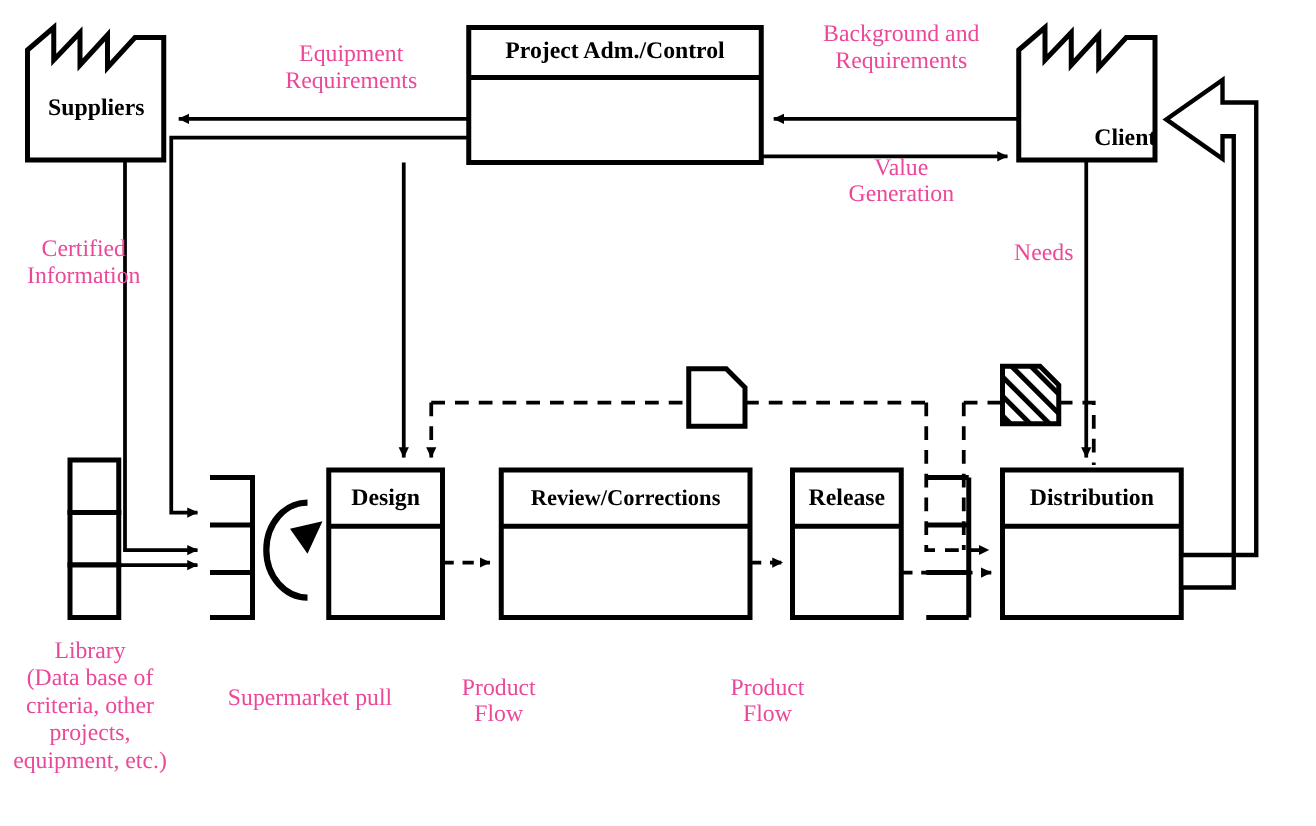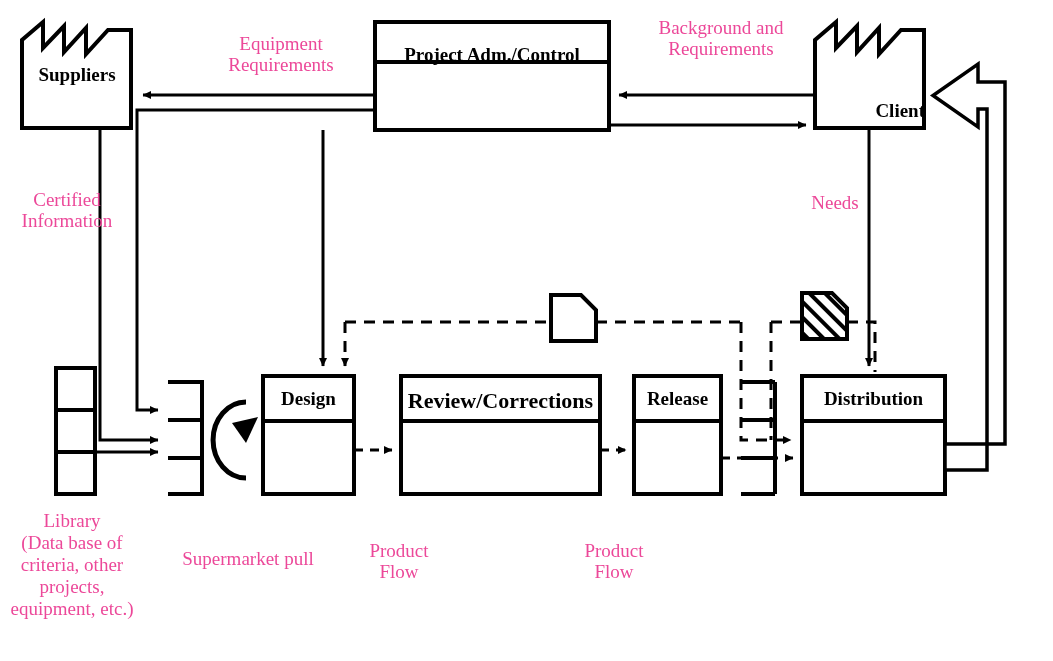--- a/index.html
+++ b/index.html
@@ -132,40 +132,42 @@
     <path d="M721,458 L793,458" stroke-width="3" stroke-dasharray="9,7" marker-end="url(#ahd)"></path>
 
     <g>
       <path d="M945,444 L1005,444 L1005,82 L978,82 L978,64 L933,95.5 L978,127 L978,109
                L987,109 L987,470 L945,470 Z" fill="#fff" stroke="#000" stroke-width="3.5"></path>
     </g>
 
   </g>
 </svg>
 
-<div class="boxtitle" style="left:22px;top:64px;width:110px;text-align:center;">Suppliers</div>
+<div class="boxtitle" style="left:22px;top:76px;width:110px;text-align:center;">Suppliers</div>
 
 <div class="boxtitle" style="left:815px;top:76px;width:110px;text-align:right;margin-top:24px;">Client</div>
 
-<div class="boxtitle" style="left:375px;top:44px;width:234px;">Project Adm./Control</div>
+<div class="boxtitle" style="left:375px;top:30px;width:234px;">Project Adm./Control</div>
 
 <div class="boxtitle" style="left:263px;top:388px;width:91px;">Design</div>
 
-<div class="boxtitle" style="left:399px;top:388px;width:203px;font-size:22px;">Review/Corrections</div>
+<div class="boxtitle" style="left:399px;top:388px;width:203px;font-size:18px;">Review/Corrections</div>
 
 <div class="boxtitle" style="left:634px;top:388px;width:87px;">Release</div>
 
 <div class="boxtitle" style="left:802px;top:388px;width:143px;">Distribution</div>
 
 <div class="lbl" style="left:188px;top:33px;width:186px;">Equipment
 Requirements</div>
 
 <div class="lbl" style="left:626px;top:17px;width:190px;">Background and
 Requirements</div>
 
+<div class="lbl" style="left:648px;top:124px;width:146px;">Value
+Generation</div>
 
 <div class="lbl" style="left:0px;top:189px;width:134px;">Certified
 Information</div>
 
 
 
 <div class="lbl" style="left:806px;top:192px;width:58px;">Needs</div>
 
 <div class="lbl" style="left:-8px;top:510px;width:160px;line-height:1.16;">Library
 (Data base of

